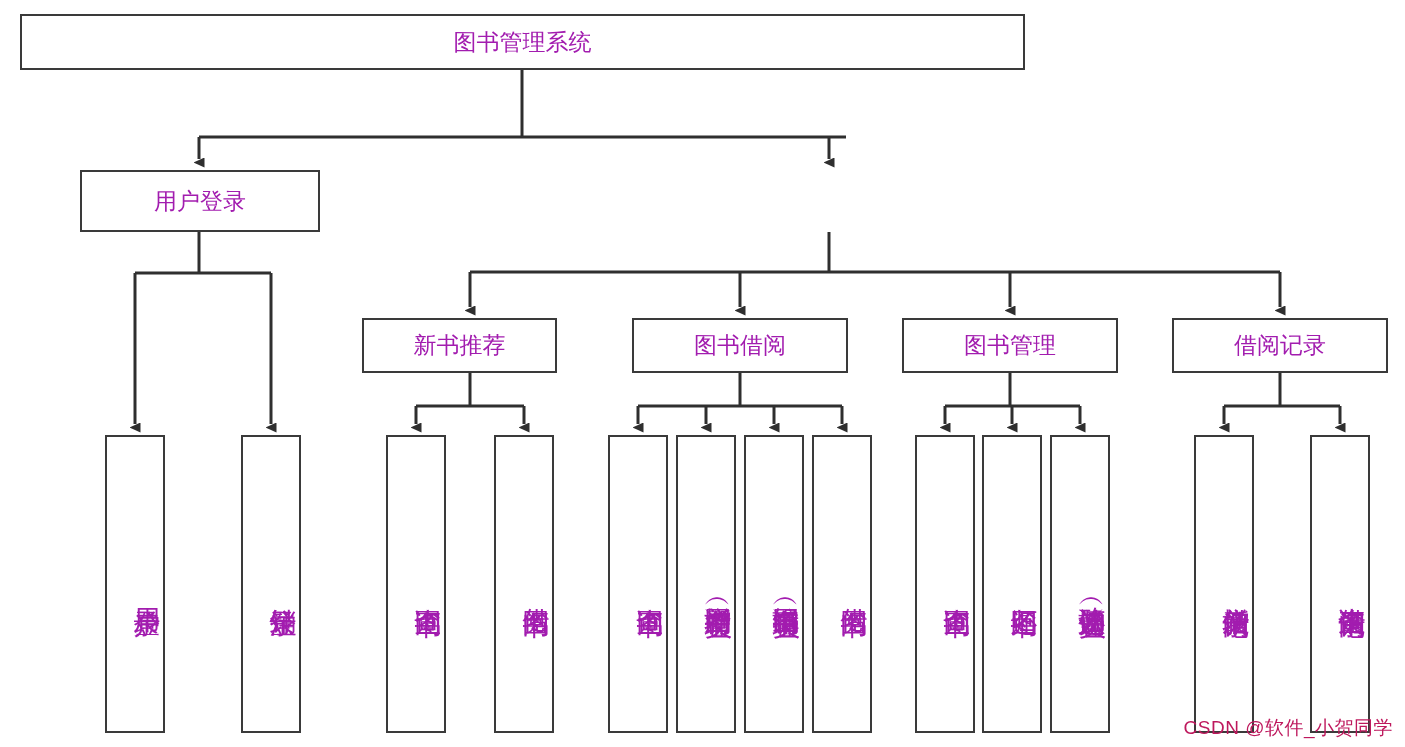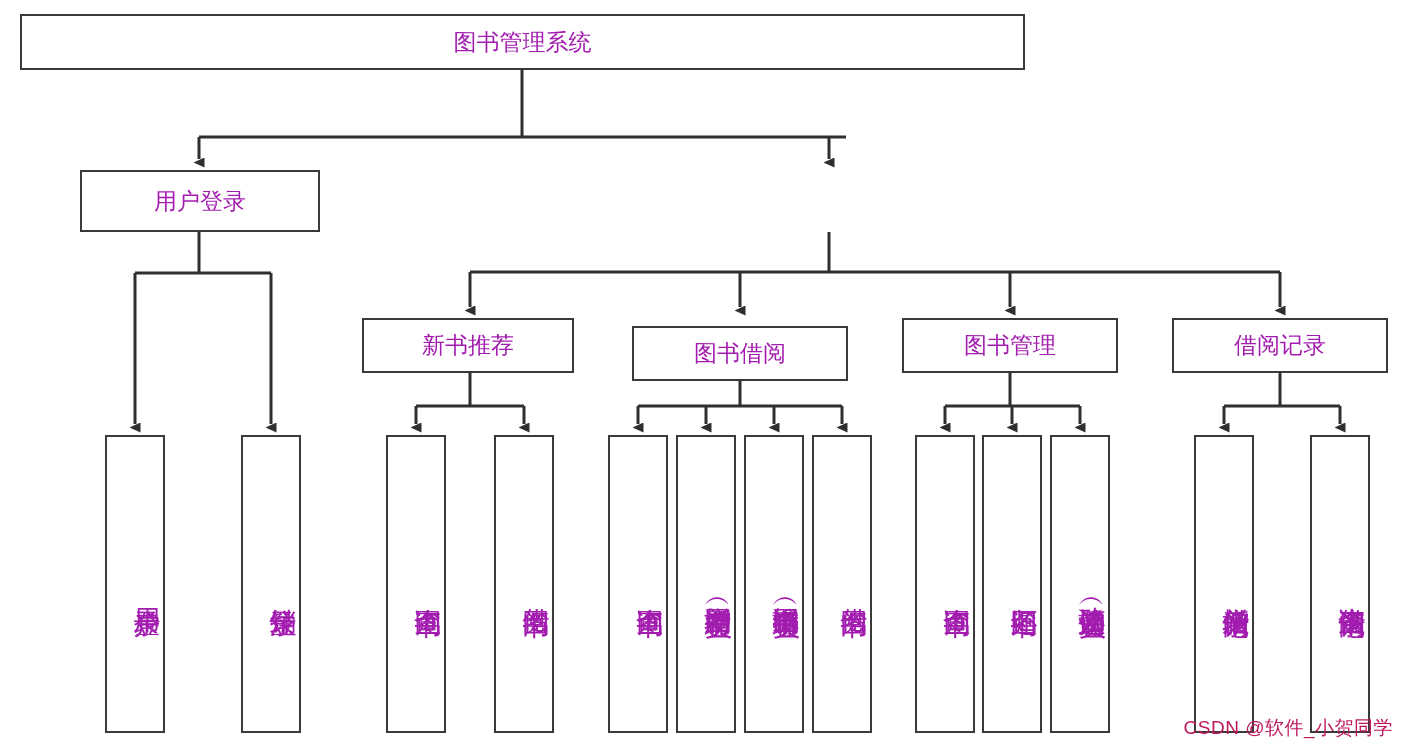--- a/index.html
+++ b/index.html
@@ -108,24 +108,24 @@
   </svg>
 
   <div class="node root" style="left:20px;top:14px;width:1005px;height:56px;">
     <span>图书管理系统</span>
   </div>
 
   <div class="node h" style="left:80px;top:170px;width:240px;height:62px;">
     <span>用户登录</span>
   </div>
 
-  <div class="node h" style="left:362px;top:318px;width:212px;height:55px;">
+  <div class="node h" style="left:362px;top:318px;width:195px;height:55px;">
     <span>新书推荐</span>
   </div>
-  <div class="node h" style="left:632px;top:326px;width:216px;height:55px;">
+  <div class="node h" style="left:632px;top:318px;width:216px;height:55px;">
     <span>图书借阅</span>
   </div>
   <div class="node h" style="left:902px;top:318px;width:216px;height:55px;">
     <span>图书管理</span>
   </div>
   <div class="node h" style="left:1172px;top:318px;width:216px;height:55px;">
     <span>借阅记录</span>
   </div>
 
   <div class="node v" style="left:105px;top:435px;width:60px;height:298px;">

